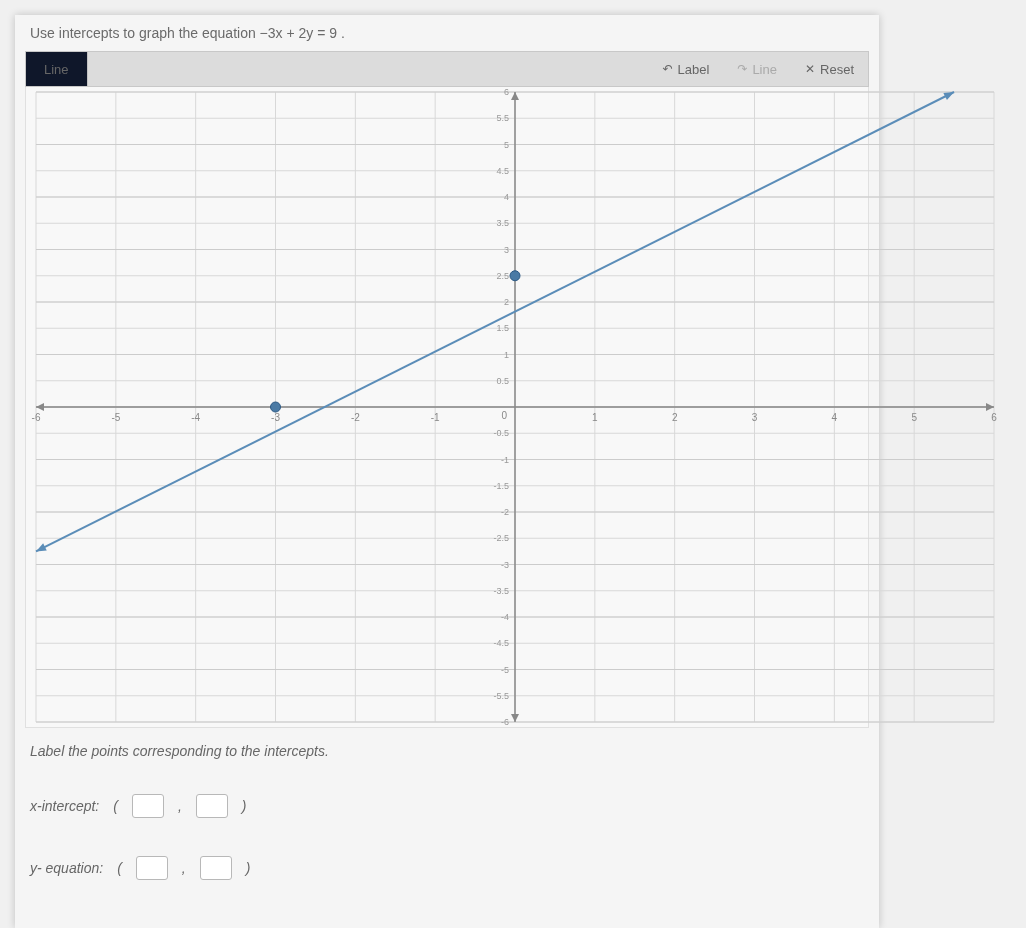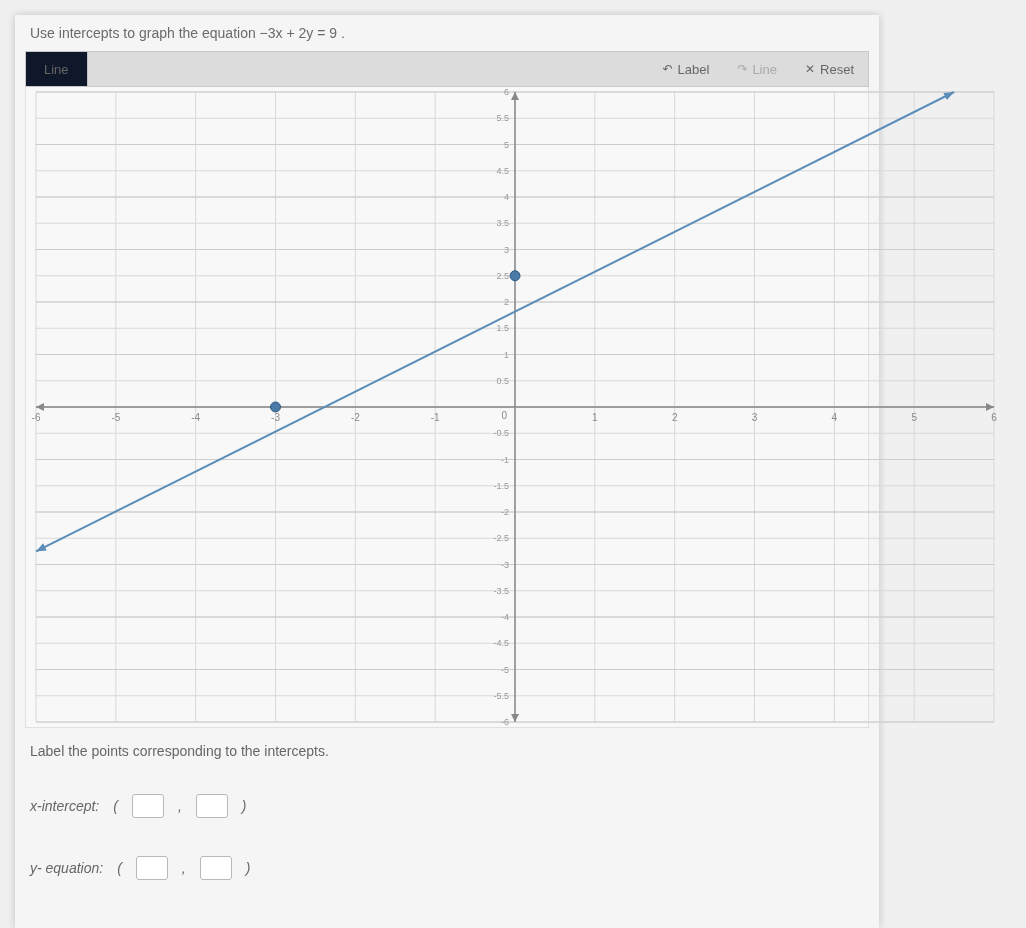--- a/index.html
+++ b/index.html
@@ -54,20 +54,21 @@
     background: #f8f8f8;
     border: 1px solid #e0e0e0;
     border-top: none;
     padding: 0;
   }
   svg { display: block; }
   .label-text {
     padding: 15px 5px 25px 5px;
     color: #666;
     font-size: 14px;
+    font-style: italic;
   }
   .field-row {
     padding: 10px 5px;
     color: #666;
     font-size: 14px;
     font-style: italic;
     display: flex;
     align-items: center;
     gap: 14px;
     margin-bottom: 18px;

